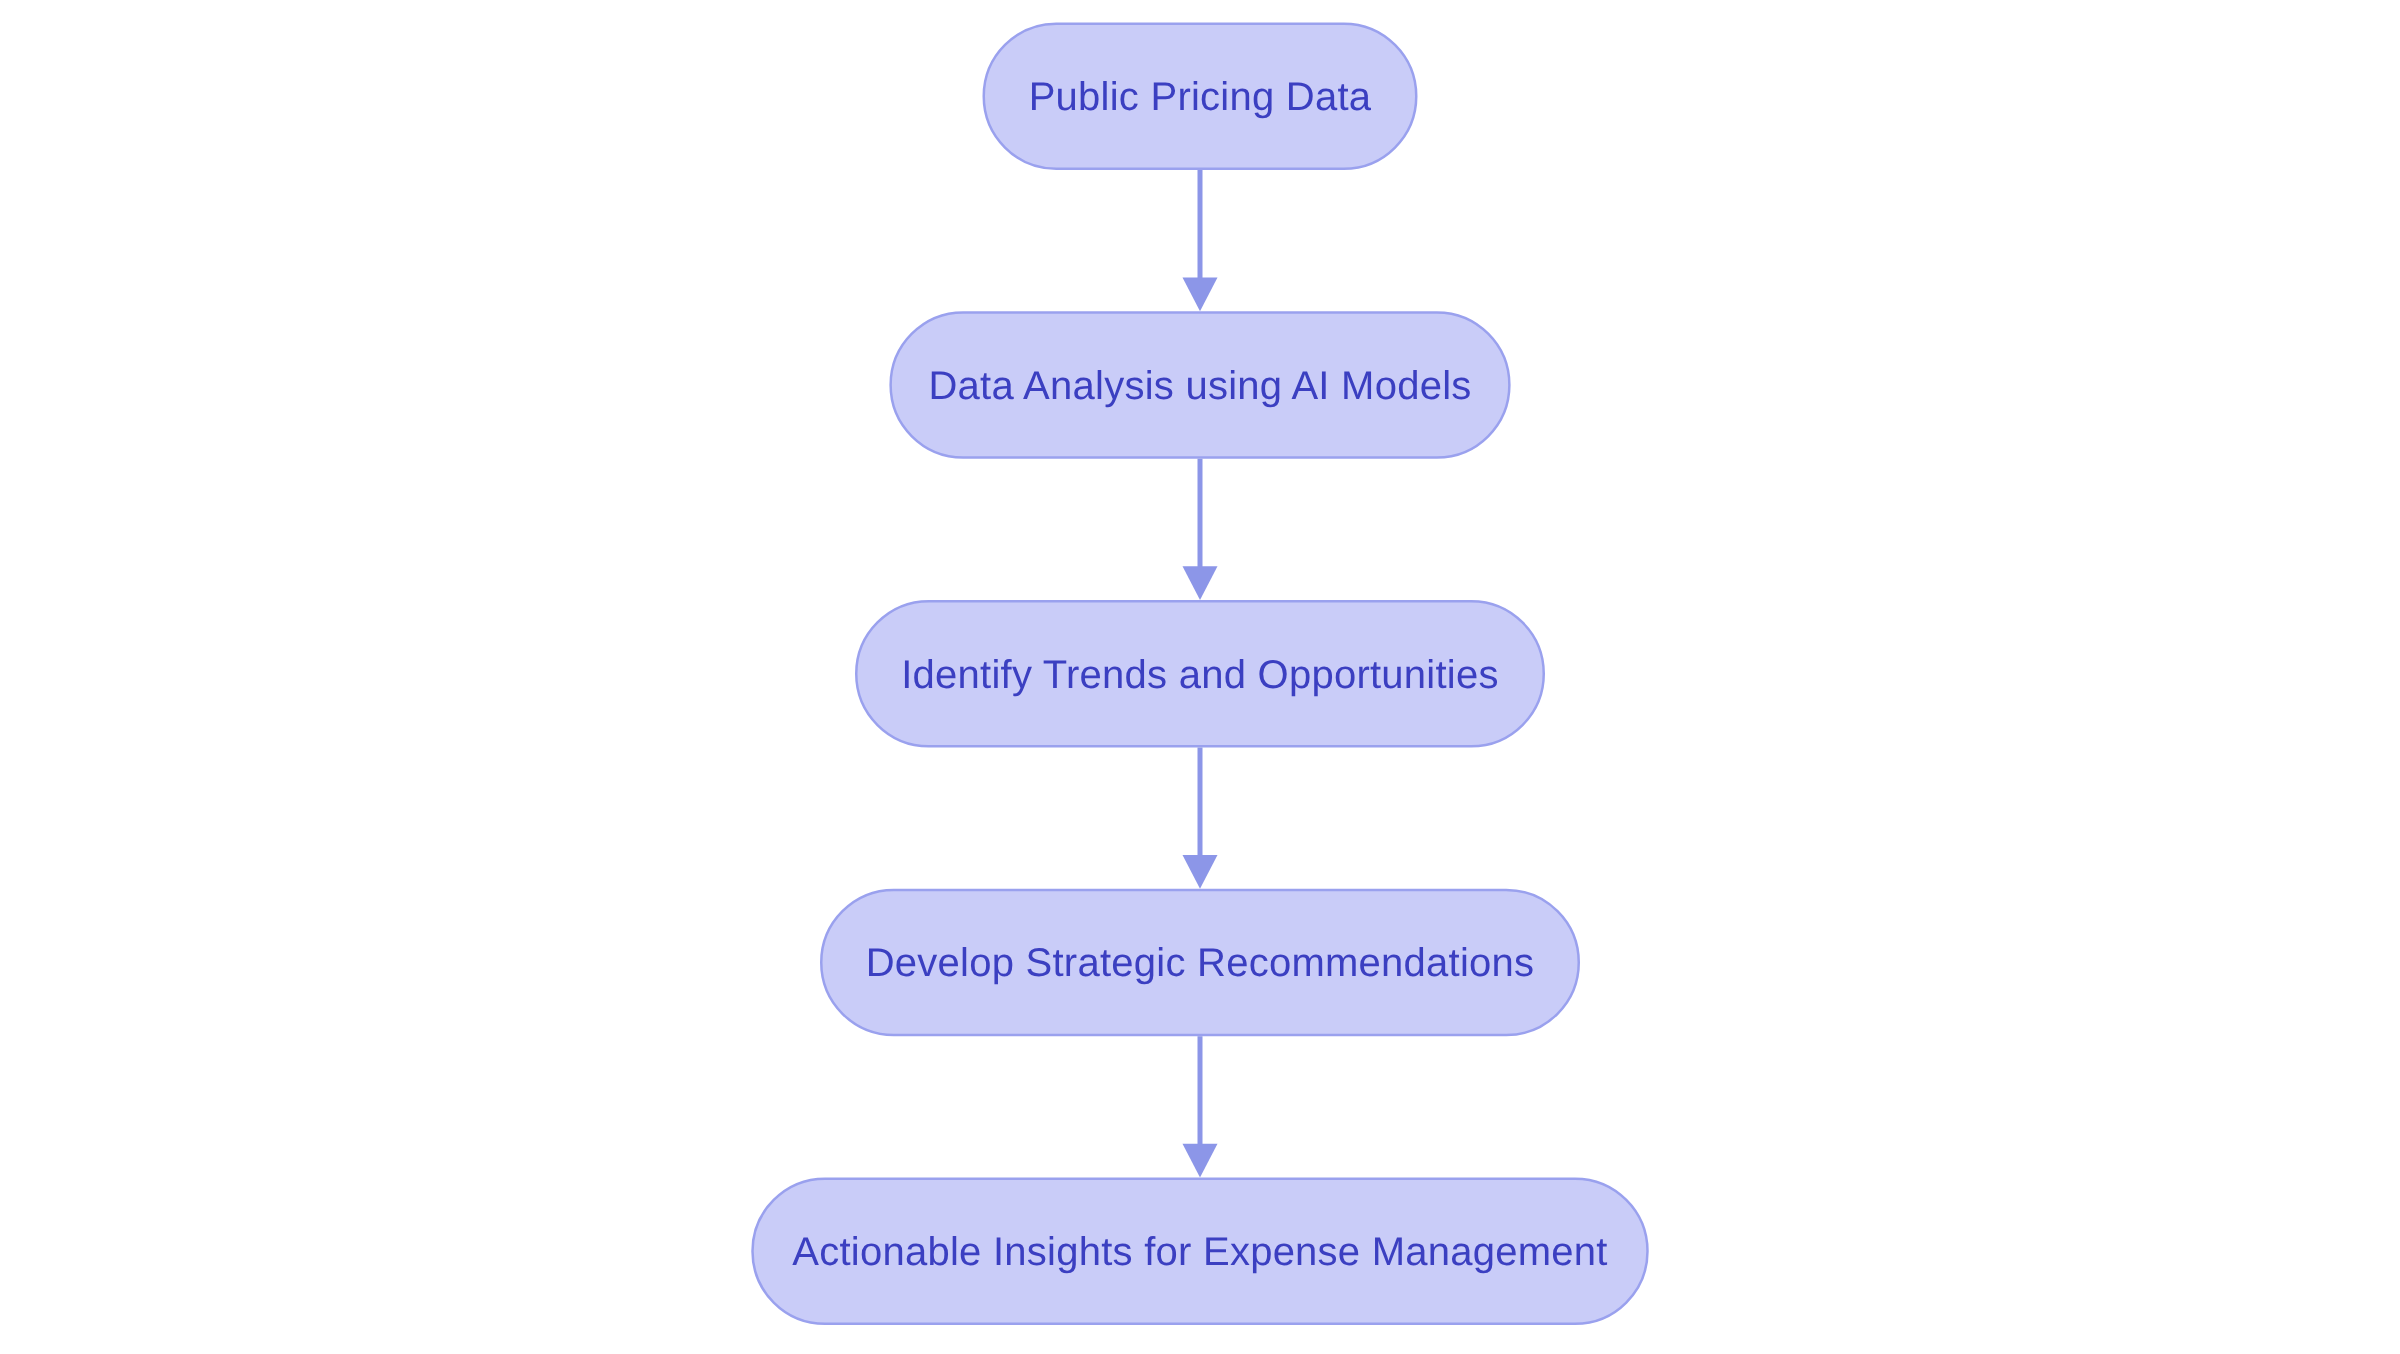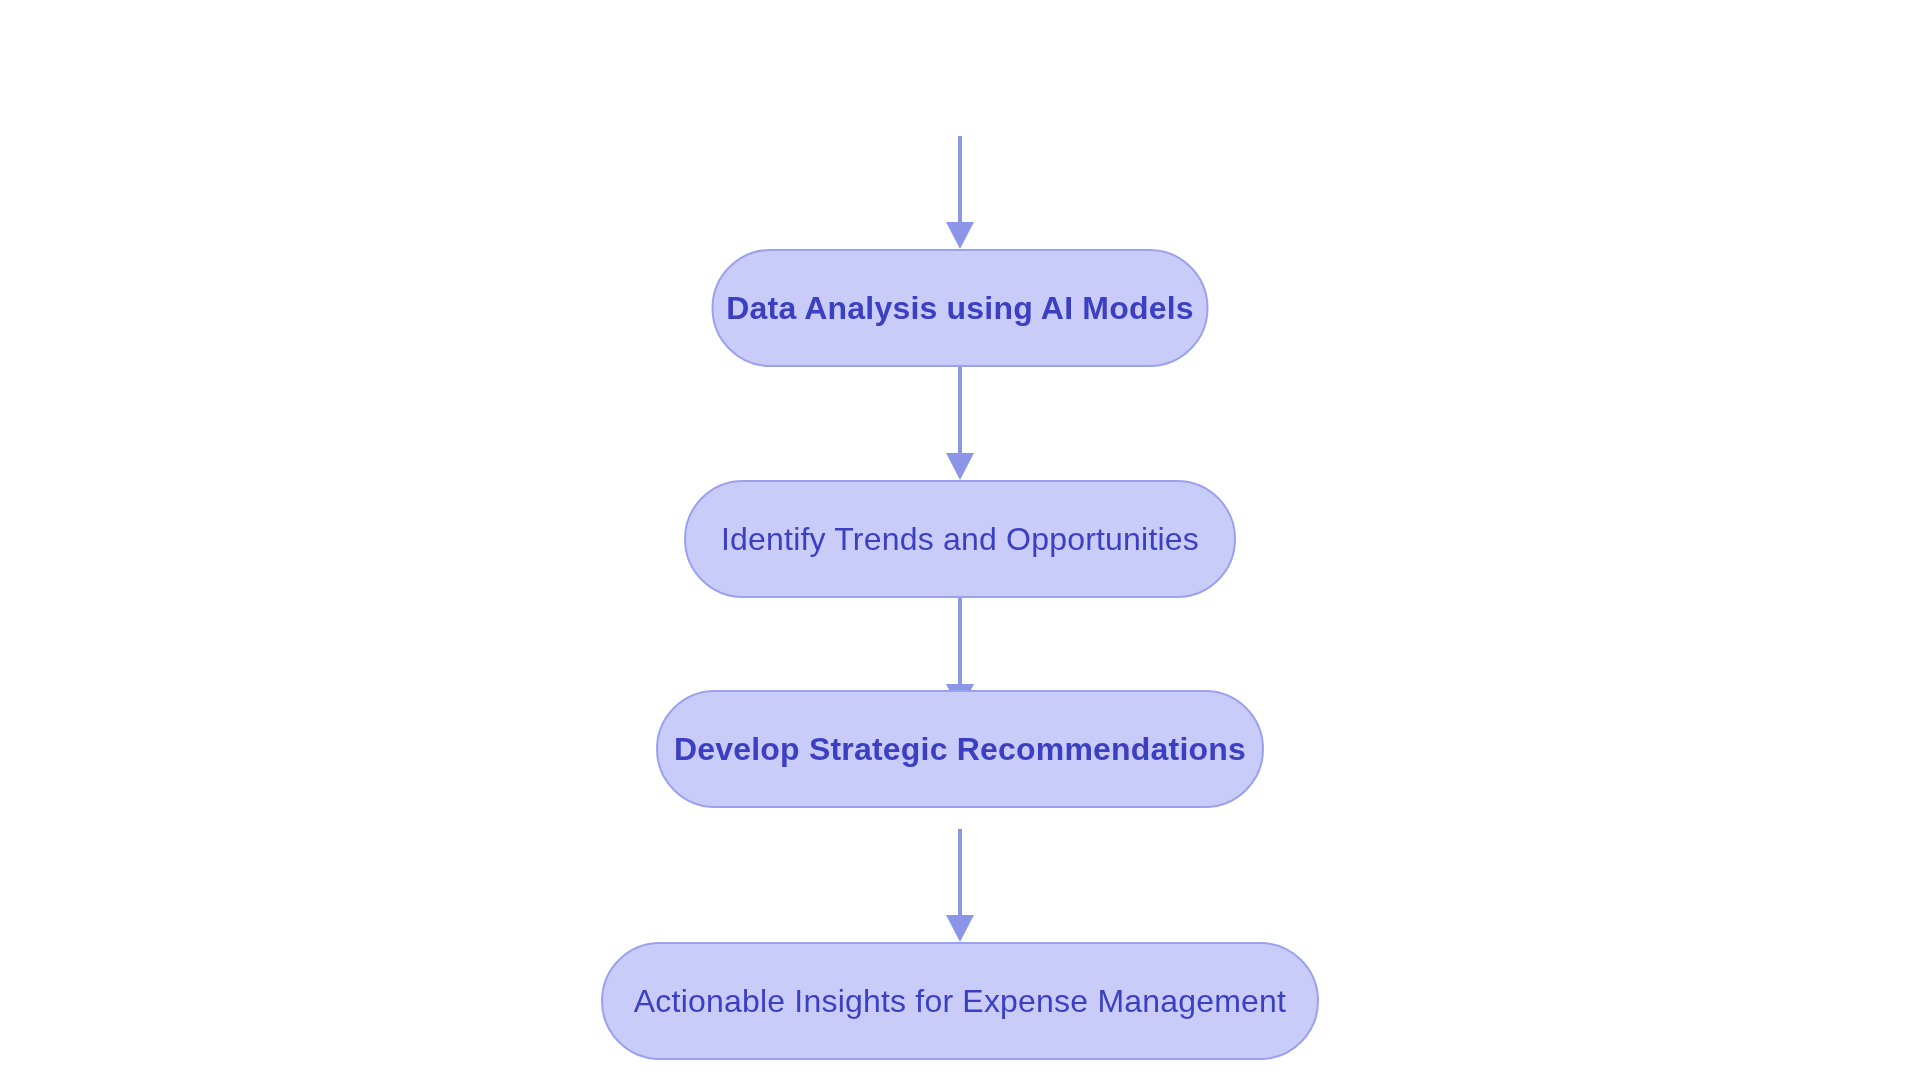--- a/index.html
+++ b/index.html
@@ -38,23 +38,23 @@
     align-items: center;
     justify-content: center;
     color: var(--node-text);
     font-size: 32px;
     font-weight: 400;
     letter-spacing: 0.2px;
     white-space: nowrap;
     text-align: center;
   }
   .node-1 { top: 18px;  width: 348px; }
-  .node-2 { top: 249px; width: 497px; font-weight: bold; }
+  .node-2 { top: 249px; width: 497px; }
   .node-3 { top: 480px; width: 552px; text-align: right; }
-  .node-4 { top: 690px; width: 608px; font-weight: bold; }
+  .node-4 { top: 711px; width: 608px; }
   .node-5 { top: 942px; width: 718px; }
 
   .arrow {
     position: absolute;
     left: 50%;
     transform: translateX(-50%);
     width: 28px;
     height: 113px;
   }
   .arrow-1 { top: 136px; }
@@ -80,20 +80,23 @@
     border-left: 14px solid transparent;
     border-right: 14px solid transparent;
     border-top: 27px solid var(--arrow);
   }
 </style>
 </head>
 <body>
 
 <div class="canvas">
 
+  <div class="node node-1">
+    <span>Public Pricing Data</span>
+  </div>
 
   <div class="arrow arrow-1">
     <div class="shaft"></div>
     <div class="head"></div>
   </div>
 
   <div class="node node-2">
     <span>Data Analysis using AI Models</span>
   </div>
 

